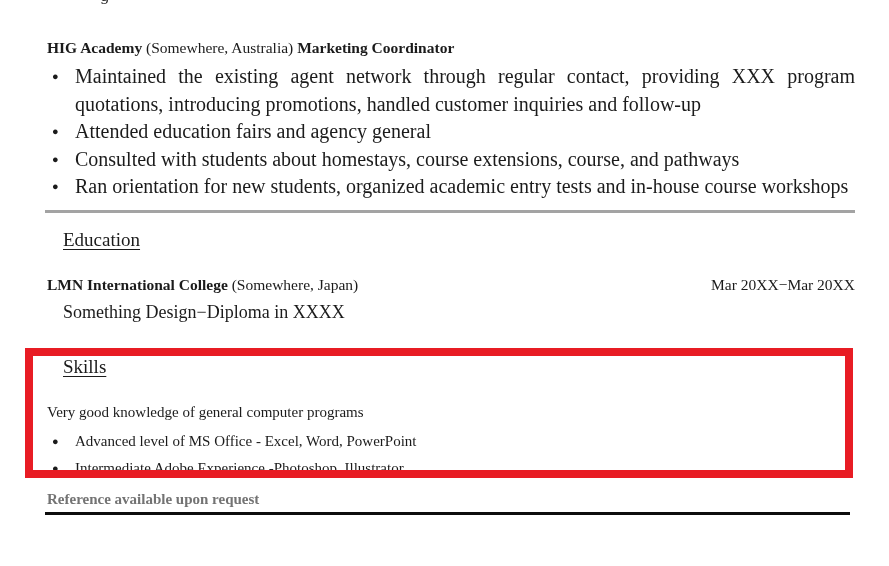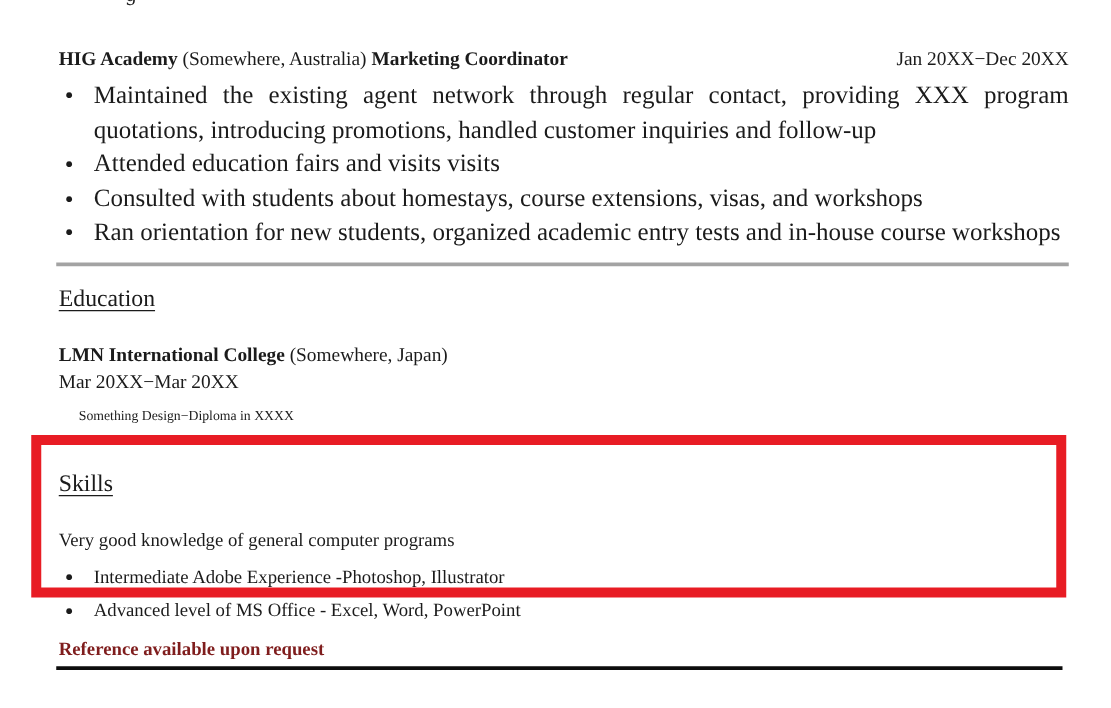--- a/index.html
+++ b/index.html
@@ -30,30 +30,30 @@
     content:"\25CF";
     position:absolute;left:5px;top:0;
     font-size:11px;line-height:27.5px;
   }
   ul.bullets li.justified{text-align:justify;}
   .divider-gray{
     height:3px;background:#a3a3a3;border:none;
     margin:9px 0 0 -2px;width:810px;
   }
   .section-heading{
-    font-size:19px;line-height:26px;font-weight:normal;margin:0;
+    font-size:19px;line-height:26px;font-weight:normal;margin:16px;
     text-decoration:underline;text-underline-offset:3px;
   }
   .edu-heading{margin-top:14px;}
-  .edu-row{margin-top:21px;font-size:15.5px;line-height:21px;flex-direction:column;}
-  .edu-program{margin-top:7px;font-size:11px;line-height:20px;padding-left:16px;}
+  .edu-row{margin-top:21px;font-size:15.5px;line-height:21px;}
+  .edu-program{margin-top:7px;font-size:18px;line-height:20px;padding-left:16px;}
   .skills-heading{margin-top:32px;}
   .skills-summary{margin-top:22px;font-size:15px;line-height:20px;}
   ul.bullets.skills-list{margin-top:6px;font-size:15px;}
-  .reference{margin-top:7px;font-size:15px;line-height:19px;font-weight:bold;color:#7f1d1d;}
+  .reference{margin-top:7px;font-size:15px;line-height:19px;font-weight:bold;color:#737373;}
   .divider-black{
     height:3.5px;background:#0d0d0d;border:none;
     margin:3px 0 0 -2px;width:805px;
   }
   .highlight-box{
     position:absolute;left:25px;top:348px;
     width:828px;height:130px;
     border:8px solid #e81c24;
     box-sizing:border-box;
     pointer-events:none;
@@ -67,47 +67,46 @@
   <span class="top-fragment">g</span>
 
   <div class="content">
 
     <div class="entry-header row-between">
       <span>
         <span class="b">HIG Academy</span>
         <span>(Somewhere, Australia)</span>
         <span class="b">Marketing Coordinator</span>
       </span>
-      <span class="dates">Jan 20XX−Dec 20XX</span>
     </div>
 
     <ul class="bullets">
       <li class="justified">Maintained the existing agent network through regular contact, providing XXX program quotations, introducing promotions, handled customer inquiries and follow-up</li>
-      <li>Attended education fairs and visits visits</li>
-      <li>Consulted with students about homestays, course extensions, visas, and workshops</li>
+      <li>Attended education fairs and agency general</li>
+      <li>Consulted with students about homestays, course extensions, course, and pathways</li>
       <li>Ran orientation for new students, organized academic entry tests and in-house course workshops</li>
     </ul>
 
     <hr class="divider-gray">
 
     <h2 class="section-heading edu-heading">Education</h2>
     <div class="edu-row row-between">
       <span>
         <span class="b">LMN International College</span>
         <span>(Somewhere, Japan)</span>
       </span>
       <span class="dates">Mar 20XX−Mar 20XX</span>
     </div>
     <div class="edu-program">Something Design−Diploma in XXXX</div>
 
     <h2 class="section-heading skills-heading">Skills</h2>
     <div class="skills-summary">Very good knowledge of general computer programs</div>
     <ul class="bullets skills-list">
+      <li>Advanced level of MS Office - Excel, Word, PowerPoint</li>
       <li>Intermediate Adobe Experience -Photoshop, Illustrator</li>
-      <li>Advanced level of MS Office - Excel, Word, PowerPoint</li>
     </ul>
 
     <div class="reference">Reference available upon request</div>
     <hr class="divider-black">
 
   </div>
 
   <div class="highlight-box"></div>
 
 </div>

